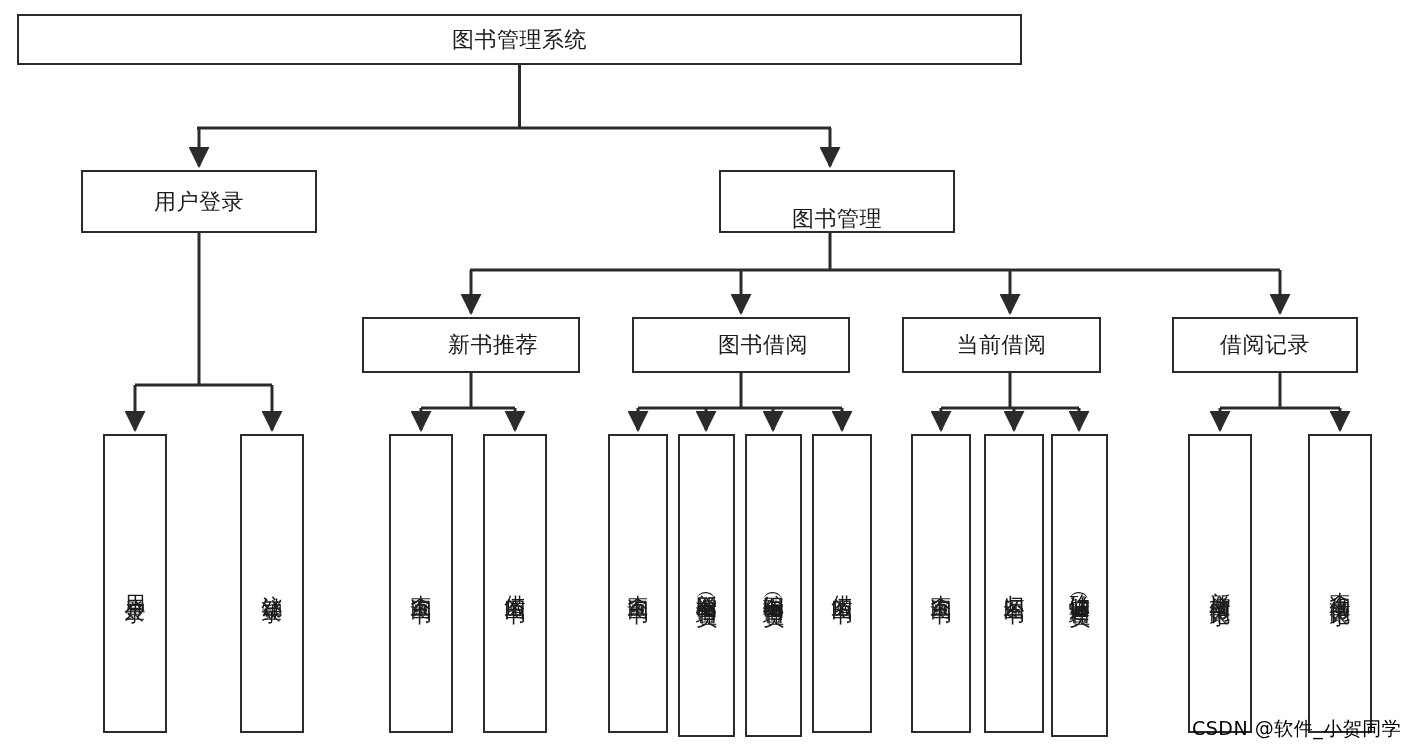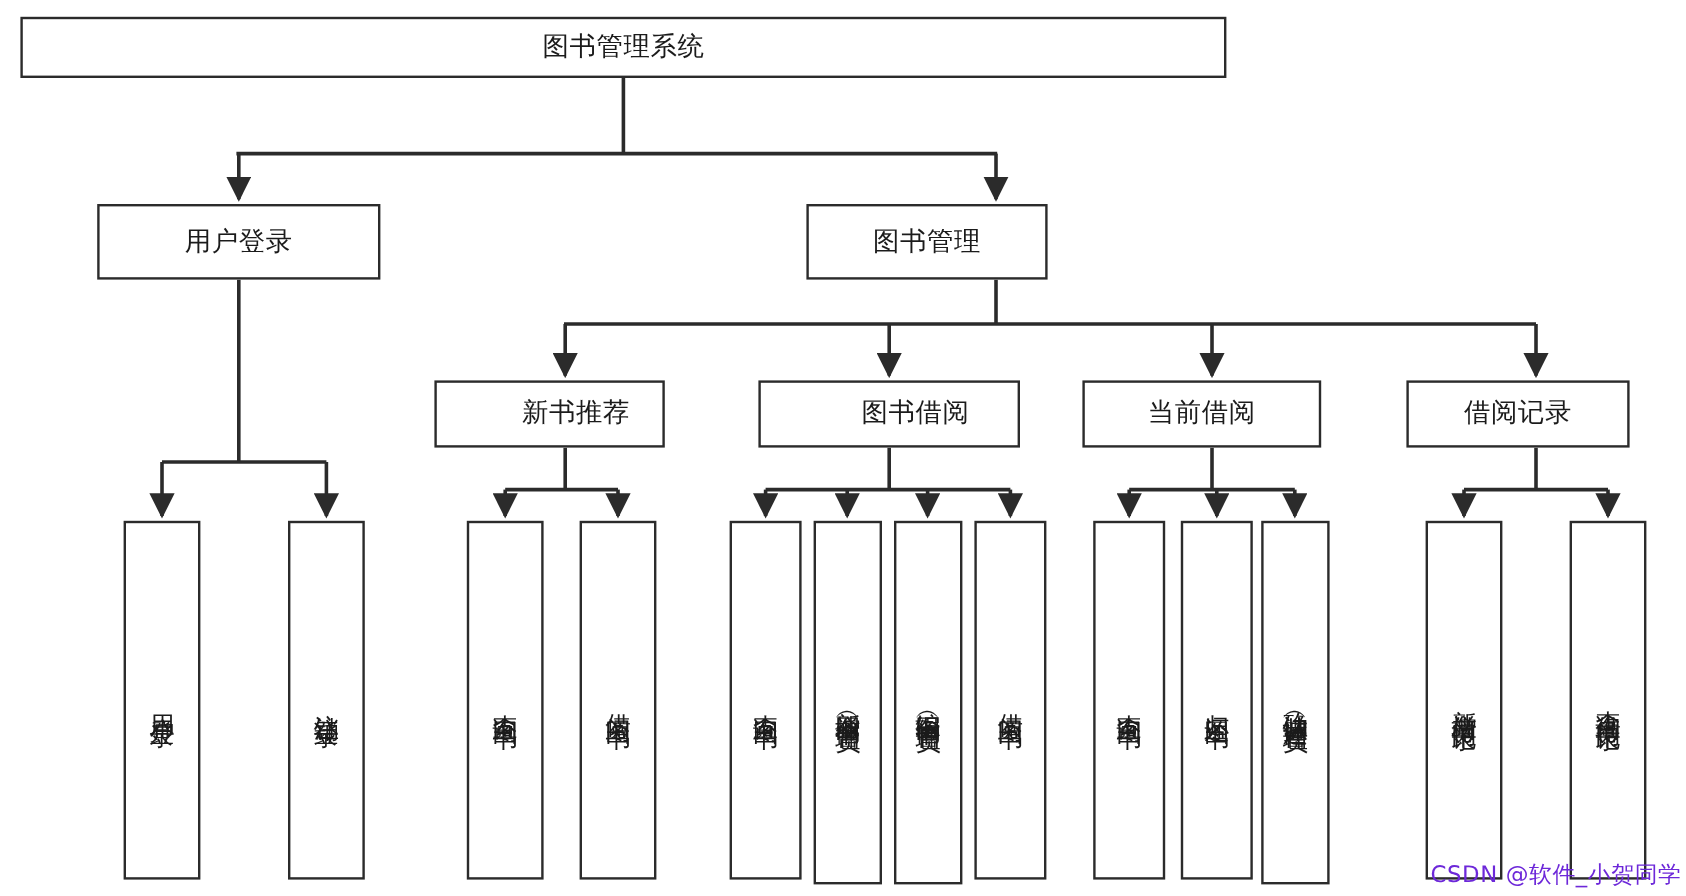--- a/index.html
+++ b/index.html
@@ -63,21 +63,21 @@
     letter-spacing: 3px;
     white-space: nowrap;
     margin: auto 0;
   }
   .node.vert.tall .label {
     letter-spacing: 2px;
   }
   .watermark {
     position: absolute;
     font-size: 19px;
-    color: #6d28d9;
+    color: #000000;
     white-space: nowrap;
     letter-spacing: 0.5px;
   }
 </style>
 </head>
 <body>
 
 <div id="diagram">
 
   <svg id="edges" viewBox="0 0 1405 747" width="1405" height="747" xmlns="http://www.w3.org/2000/svg">
@@ -130,25 +130,25 @@
     </g>
   </svg>
 
   <div class="node horiz root" style="left:17px; top:14px; width:1005px; height:51px;">
     <span class="label">图书管理系统</span>
   </div>
 
   <div class="node horiz" style="left:81px; top:170px; width:236px; height:63px;">
     <span class="label">用户登录</span>
   </div>
-  <div class="node horiz" style="left:672px; top:170px; width:201px; height:63px;">
+  <div class="node horiz" style="left:719px; top:170px; width:236px; height:63px;align-items:flex-end;">
     <span class="label">图书管理</span>
   </div>
 
-  <div class="node horiz" style="left:362px; top:317px; width:192px; height:56px;padding-left:44px;">
+  <div class="node horiz" style="left:362px; top:317px; width:218px; height:56px;padding-left:44px;">
     <span class="label">新书推荐</span>
   </div>
   <div class="node horiz" style="left:632px; top:317px; width:218px; height:56px;padding-left:44px;">
     <span class="label">图书借阅</span>
   </div>
   <div class="node horiz" style="left:902px; top:317px; width:199px; height:56px;">
     <span class="label">当前借阅</span>
   </div>
   <div class="node horiz" style="left:1172px; top:317px; width:186px; height:56px;">
     <span class="label">借阅记录</span>

